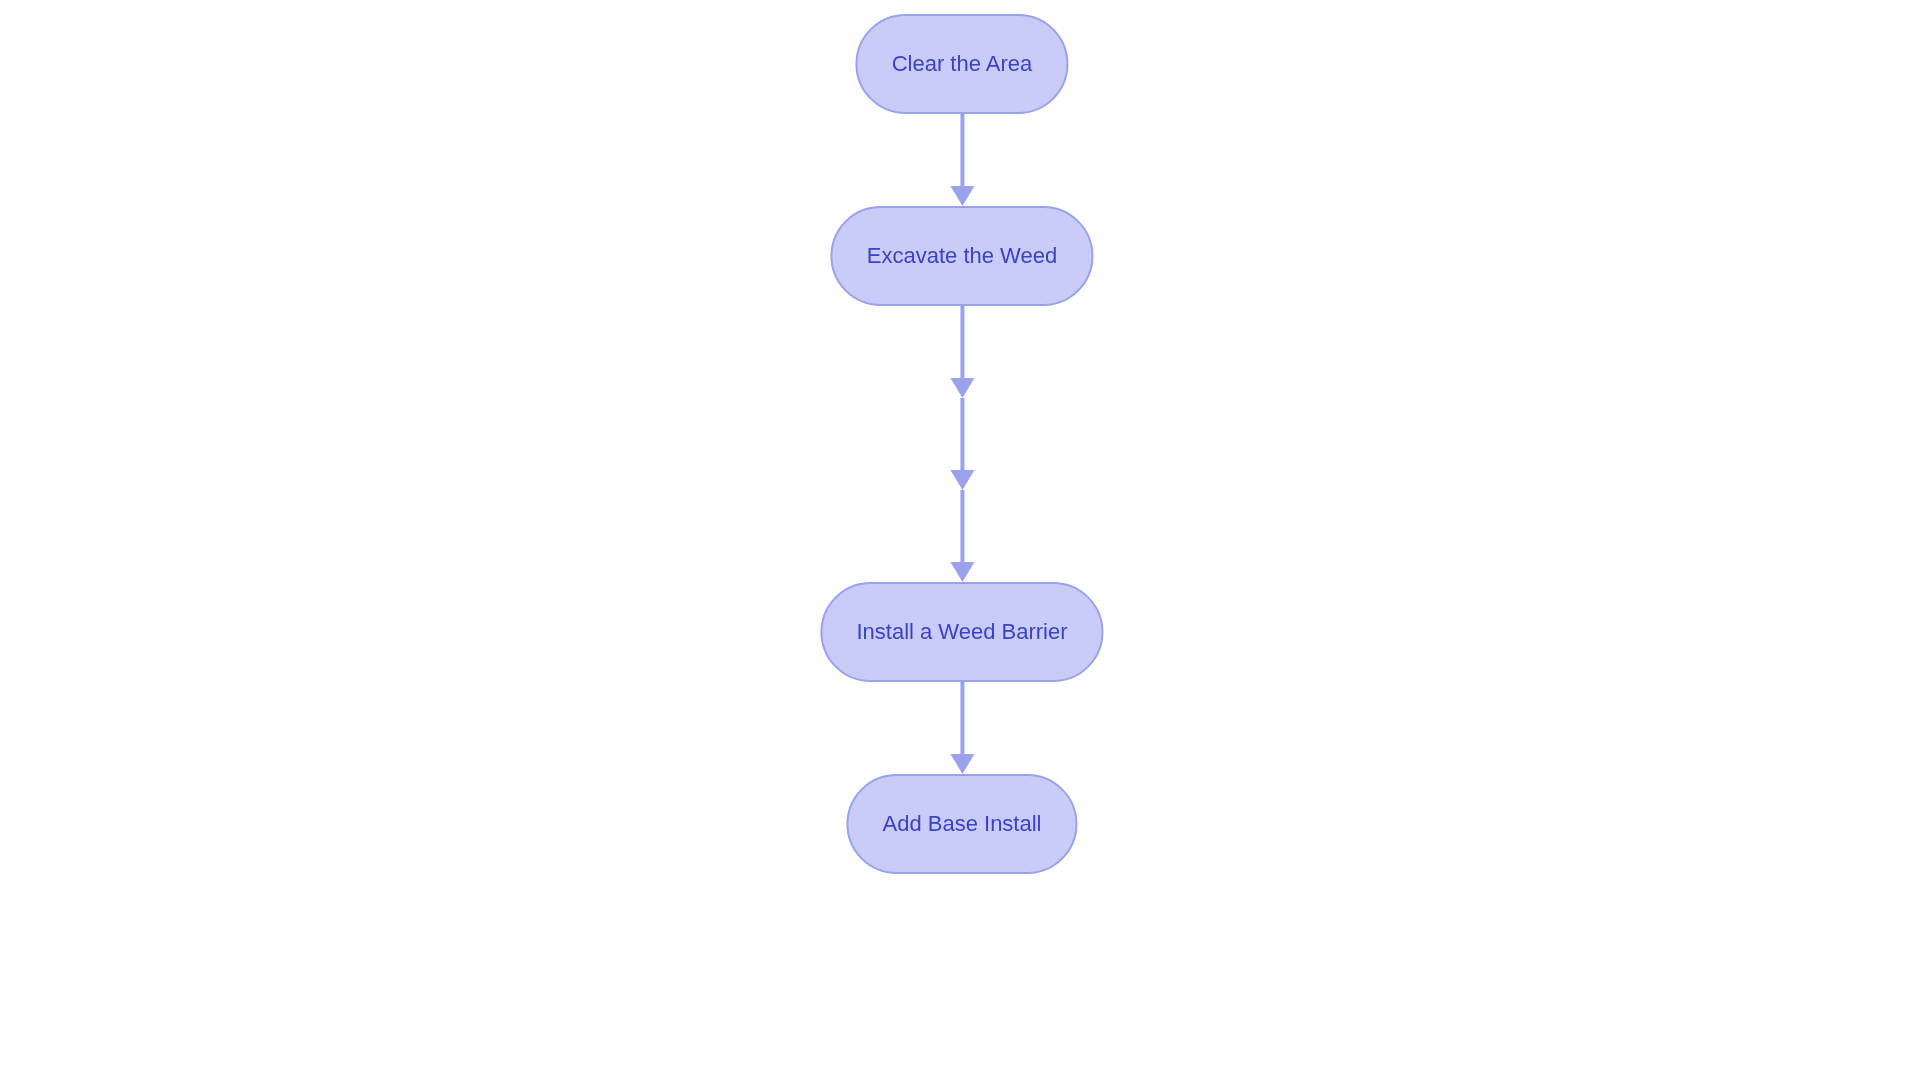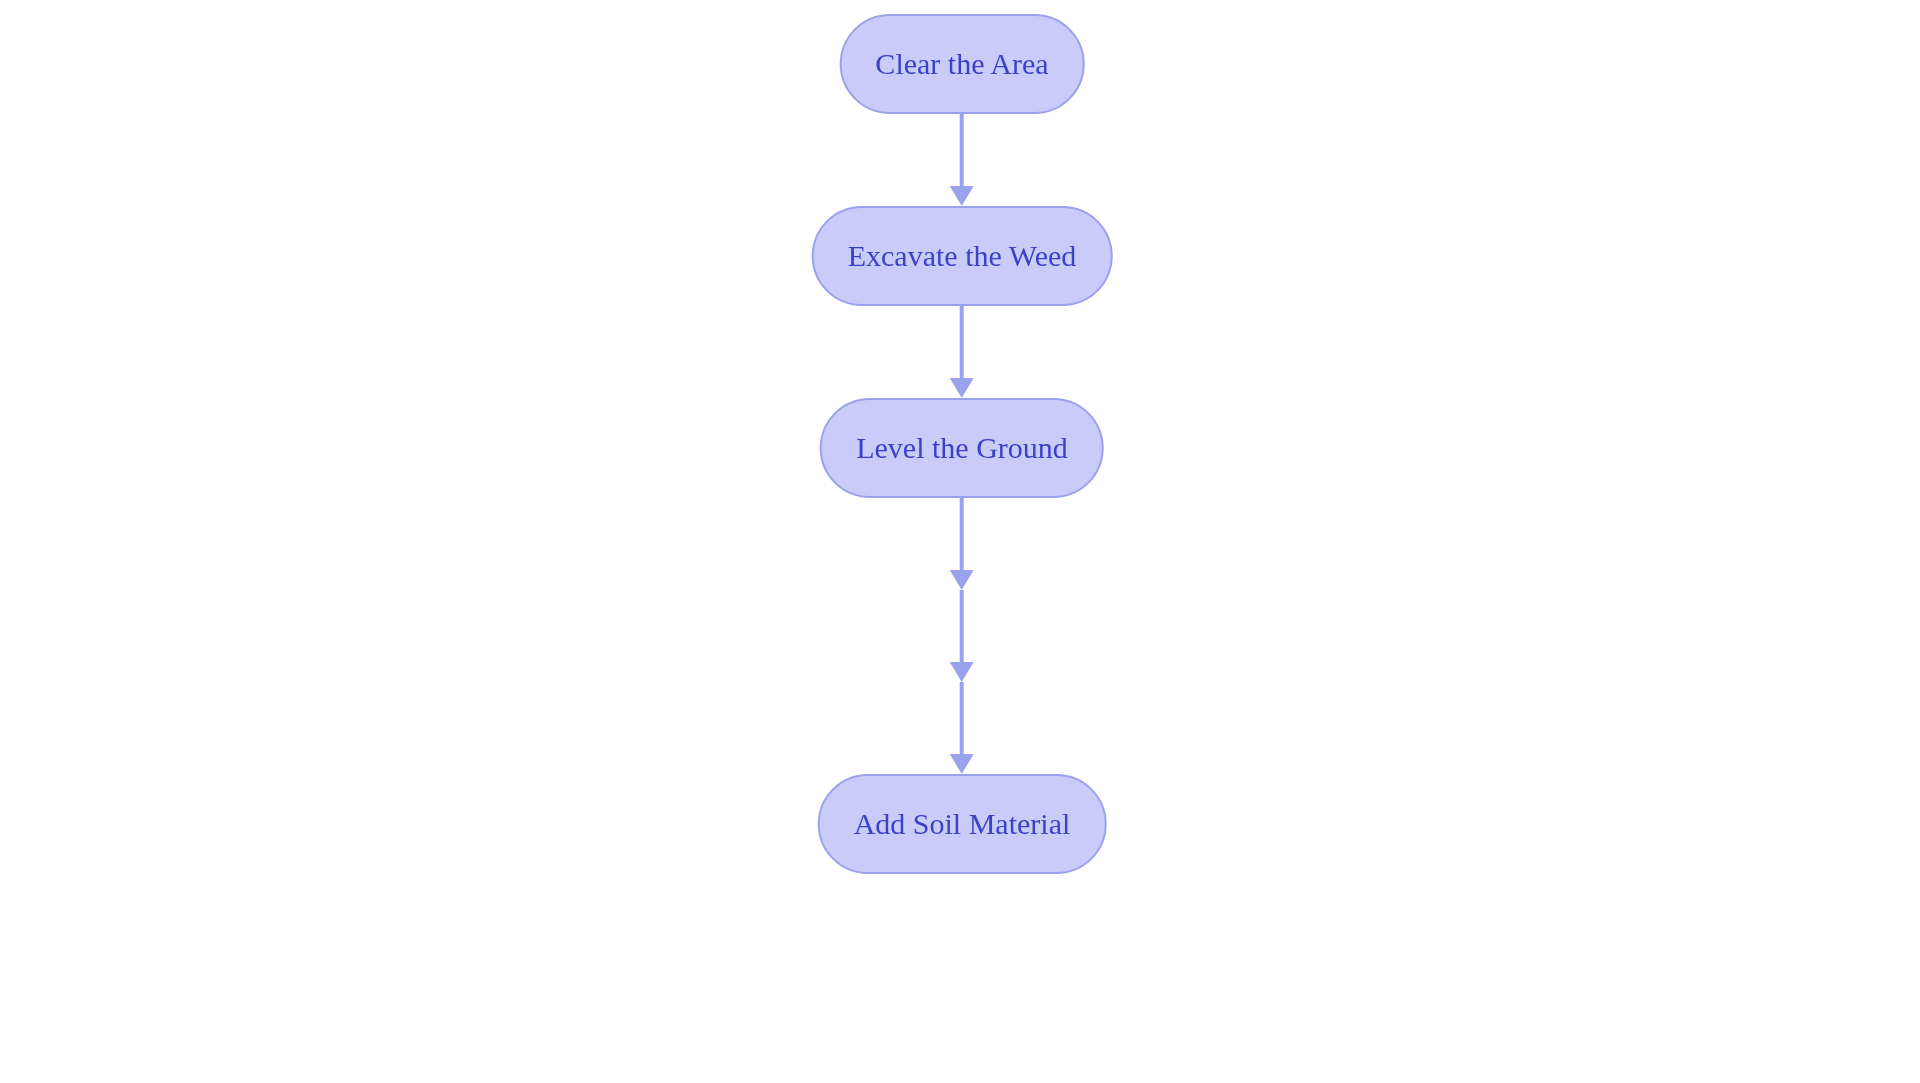--- a/index.html
+++ b/index.html
@@ -36,27 +36,26 @@
     align-items: center;
   }
   .node {
     box-sizing: border-box;
     height: 100px;
     padding: 12px 34px;
     border-radius: 52px;
     background: var(--node-fill);
     border: 2px solid var(--node-border);
     color: var(--node-text);
-    font-size: 30px;
+    font-size: 22px;
     line-height: 1;
     display: flex;
     align-items: center;
     justify-content: center;
     white-space: nowrap;
-    font-family: Liberation Serif, serif;
   }
   .arrow {
     position: relative;
     width: 26px;
     height: 92px;
     flex: 0 0 92px;
   }
   .arrow .stem {
     position: absolute;
     top: 0;
@@ -91,35 +90,35 @@
       <div class="head"></div>
     </div>
 
     <div class="node">Excavate the Weed</div>
 
     <div class="arrow">
       <div class="stem"></div>
       <div class="head"></div>
     </div>
 
-    <div class="node">Level the Ground</div>
 
     <div class="arrow">
       <div class="stem"></div>
       <div class="head"></div>
     </div>
 
 
     <div class="arrow">
       <div class="stem"></div>
       <div class="head"></div>
     </div>
 
+    <div class="node">Install a Weed Barrier</div>
 
     <div class="arrow">
       <div class="stem"></div>
       <div class="head"></div>
     </div>
 
-    <div class="node">Add Soil Material</div>
+    <div class="node">Add Base Install</div>
 
   </div>
 </div>
 
 </body></html>

